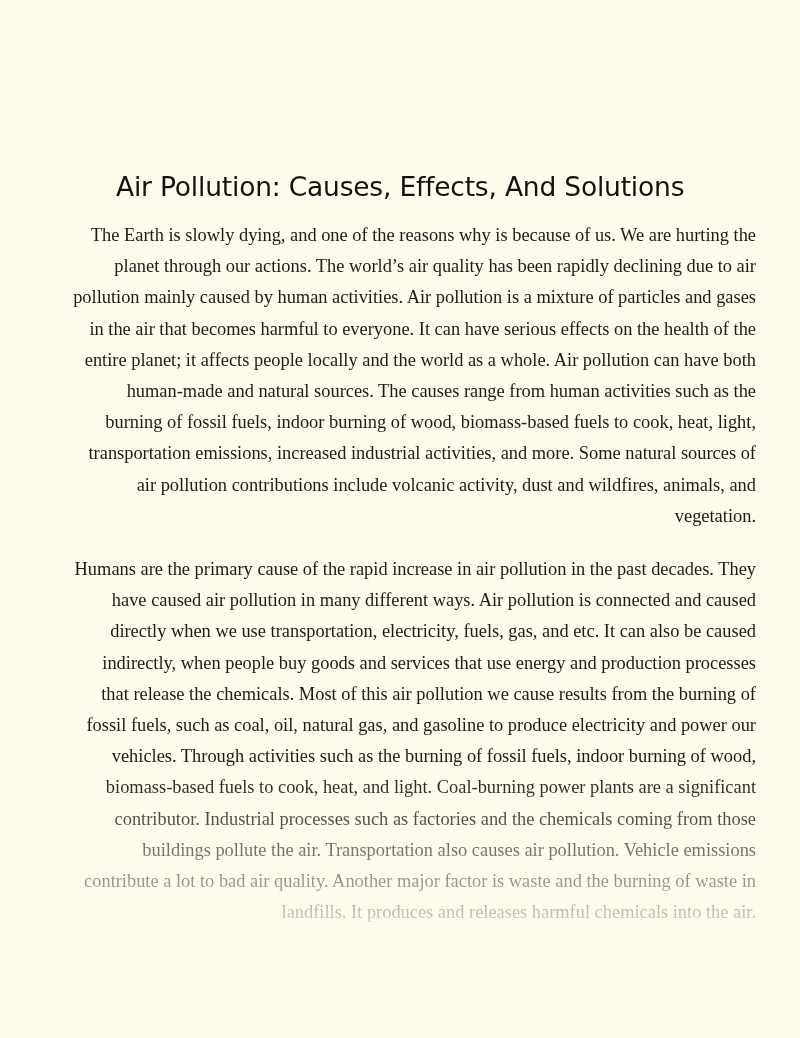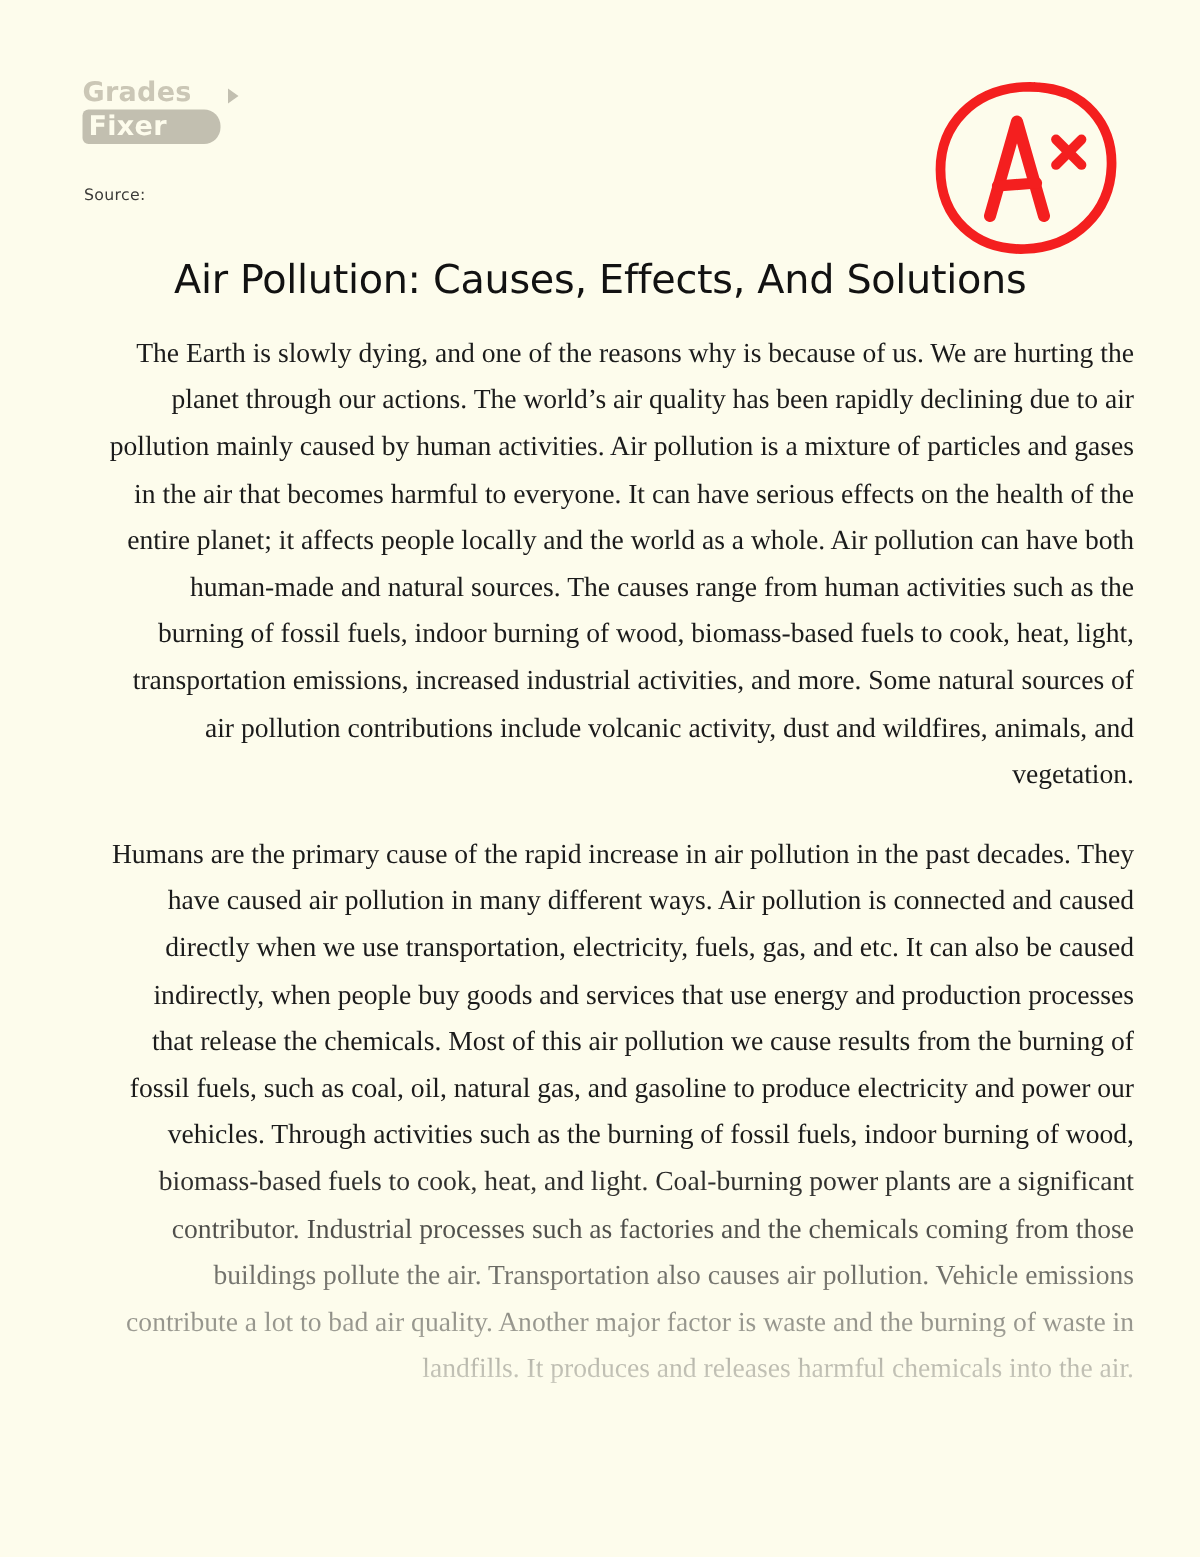--- a/index.html
+++ b/index.html
@@ -149,45 +149,20 @@
         rgba(253,252,236,1) 74%,
         rgba(253,252,236,1) 100%);
     pointer-events: none;
   }
 </style>
 </head>
 <body>
 
 <div id="page">
 
-  <div id="header">
-
-    <div id="brand-logo">
-      <span id="brand-word-grades">Grades</span>
-      <span id="brand-pill">
-        <span id="brand-word-fixer">Fixer</span>
-      </span>
-      <span id="brand-caret"></span>
-    </div>
-
-    <div id="source-label">Source:</div>
-
-    <div id="grade-badge">
-      <svg viewBox="0 0 128 128" xmlns="http://www.w3.org/2000/svg">
-        <path d="M70 10 C104 11 122 36 121 63 C120 93 97 117 63 118
-                 C30 119 7 97 7 65 C7 35 29 12 62 10
-                 C72 9.4 82 11 90 14" fill="none" stroke="#f41f1f" stroke-width="6.5" stroke-linecap="round" stroke-linejoin="round"></path>
-        <path d="M40 96 L58 33 L76 96" fill="none" stroke="#f41f1f" stroke-width="8" stroke-linecap="round" stroke-linejoin="round"></path>
-        <path d="M45 76 L71 74" fill="none" stroke="#f41f1f" stroke-width="7.5" stroke-linecap="round"></path>
-        <path d="M84 45 L101 62" fill="none" stroke="#f41f1f" stroke-width="6.5" stroke-linecap="round"></path>
-        <path d="M101 45 L84 62" fill="none" stroke="#f41f1f" stroke-width="6.5" stroke-linecap="round"></path>
-      </svg>
-    </div>
-
-  </div>
 
   <div id="essay">
     <h1 id="essay-title">Air Pollution: Causes, Effects, And Solutions</h1>
 
     <div id="essay-text">
       <p class="essay-paragraph">The Earth is slowly dying, and one of the reasons why is because of us. We are hurting the planet through our actions. The world’s air quality has been rapidly declining due to air pollution mainly caused by human activities. Air pollution is a mixture of particles and gases in the air that becomes harmful to everyone. It can have serious effects on the health of the entire planet; it affects people locally and the world as a whole. Air pollution can have both human-made and natural sources. The causes range from human activities such as the burning of fossil fuels, indoor burning of wood, biomass-based fuels to cook, heat, light, transportation emissions, increased industrial activities, and more. Some natural sources of air pollution contributions include volcanic activity, dust and wildfires, animals, and vegetation.</p>
       <p class="essay-paragraph">Humans are the primary cause of the rapid increase in air pollution in the past decades. They have caused air pollution in many different ways. Air pollution is connected and caused directly when we use transportation, electricity, fuels, gas, and etc. It can also be caused indirectly, when people buy goods and services that use energy and production processes that release the chemicals. Most of this air pollution we cause results from the burning of fossil fuels, such as coal, oil, natural gas, and gasoline to produce electricity and power our vehicles. Through activities such as the burning of fossil fuels, indoor burning of wood, biomass-based fuels to cook, heat, and light. Coal-burning power plants are a significant contributor. Industrial processes such as factories and the chemicals coming from those buildings pollute the air. Transportation also causes air pollution. Vehicle emissions contribute a lot to bad air quality. Another major factor is waste and the burning of waste in landfills. It produces and releases harmful chemicals into the air.</p>
     </div>
   </div>
 

